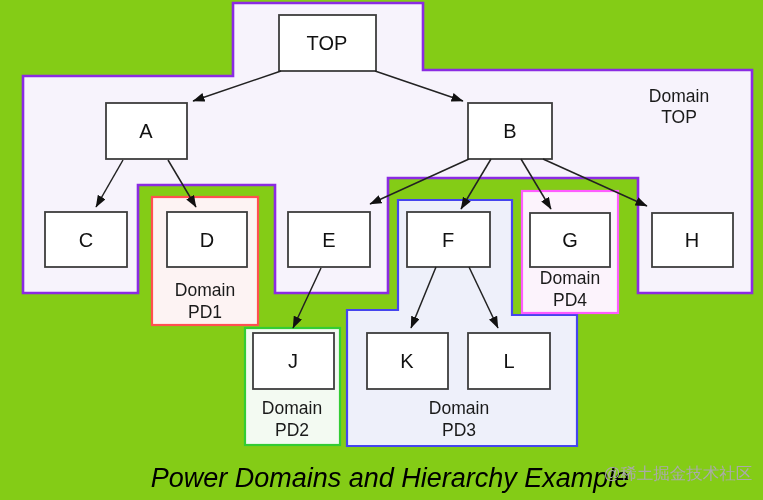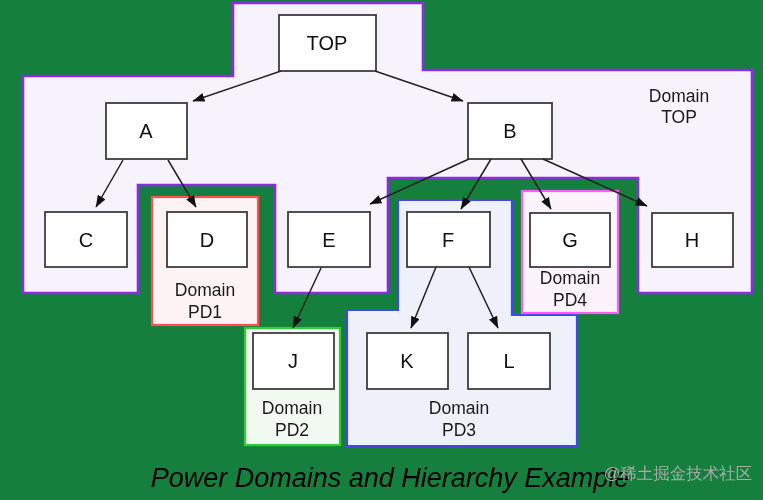--- a/index.html
+++ b/index.html
@@ -1,19 +1,19 @@
 <!DOCTYPE html>
 <html><head>
 <meta charset="utf-8">
 <style>
   html,body{margin:0;padding:0;background:#ffffff;}
   .stage{
     position:relative;
     width:763px;height:500px;
-    background:#15803d;
+    background:#84cc16;
     font-family:"Liberation Sans", sans-serif;
     overflow:hidden;
   }
   svg{display:block}
   .domain-top-shape{fill:#f7f3fc;}
   .pd1-shape{fill:#fdf3f3;}
   .pd2-shape{fill:#f3faf2;}
   .pd3-shape{fill:#eef0fa;}
   .pd4-shape{fill:#fcf3fc;}
   .node-box{fill:#ffffff;stroke:#3d3d3d;stroke-width:1.8;}

